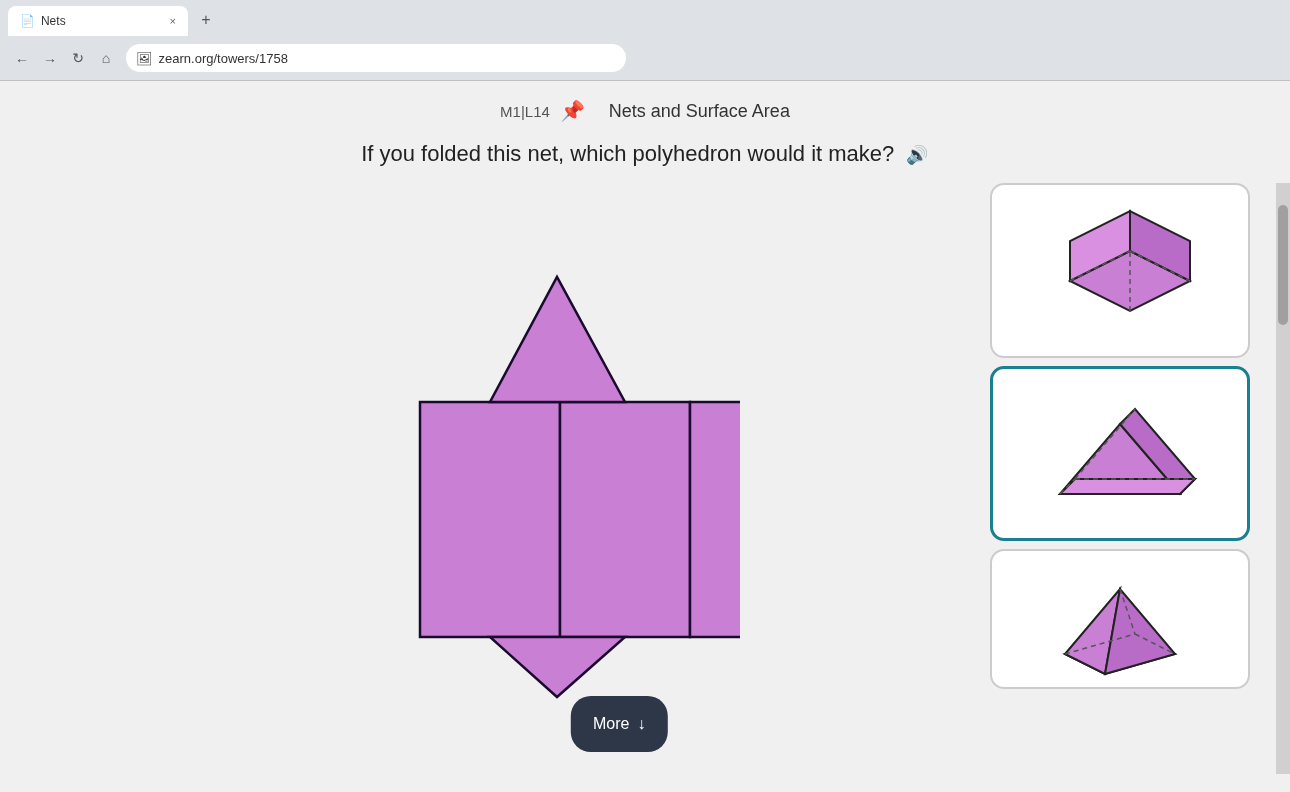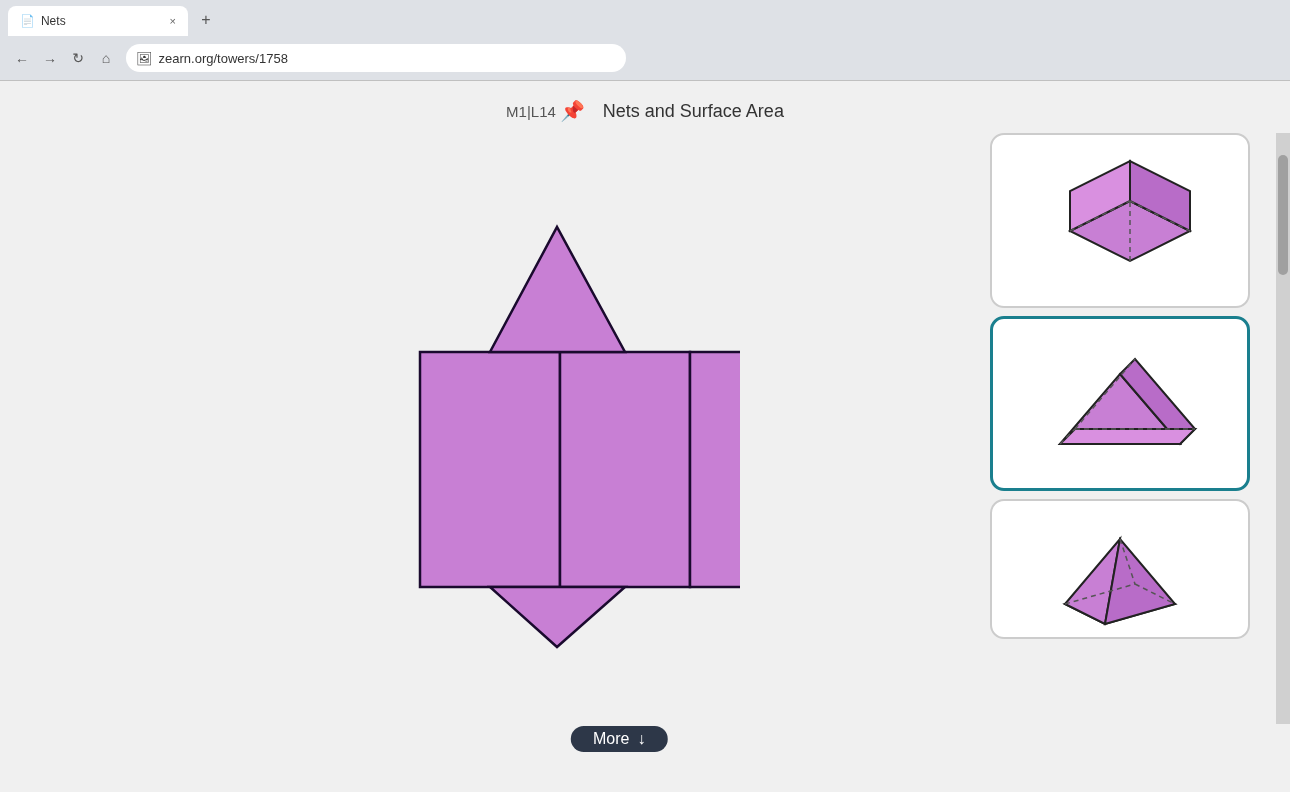--- a/index.html
+++ b/index.html
@@ -93,21 +93,21 @@
       position: relative;
       overflow: hidden;
     }
 
     
     .lesson-header {
       display: flex;
       align-items: center;
       justify-content: center;
       padding: 18px 0 10px;
-      gap: 4px;
+      gap: 10px;
     }
     .lesson-code {
       font-size: 15px;
       color: #555;
       font-weight: 500;
     }
     .lesson-icon {
       font-size: 20px;
       color: #6a3fa0;
     }
@@ -180,21 +180,21 @@
     
     .more-btn {
       position: absolute;
       bottom: 40px;
       left: 48%;
       transform: translateX(-50%);
       background: #2d3748;
       color: white;
       border: none;
       border-radius: 20px;
-      padding: 4px 22px;
+      padding: 19px 22px;
       font-size: 16px;
       cursor: pointer;
       display: flex;
       align-items: center;
       gap: 8px;
     }
 
     
     .scrollbar {
       position: absolute;
@@ -246,20 +246,24 @@
 </div>
 
 <div class="main-content">
 
   <div class="lesson-header">
     <span class="lesson-code">M1|L14</span>
     <span class="lesson-icon">📌</span>
     <span class="lesson-title">Nets and Surface Area</span>
   </div>
 
+  <div class="question-text">
+    <span>If you folded this net, which polyhedron would it make?</span>
+    <span style="font-size:18px; margin-left:6px; cursor:pointer;">🔊</span>
+  </div>
 
   <div class="content-area">
 
     <div class="net-container">
       <div class="net-svg-wrapper">
         
         <svg width="420" height="460" viewBox="0 0 420 460">
 
           <polygon points="100,155 240,155 240,390 100,390" fill="#c87fd4" stroke="#1a0a2e" stroke-width="2.5"></polygon>
 

